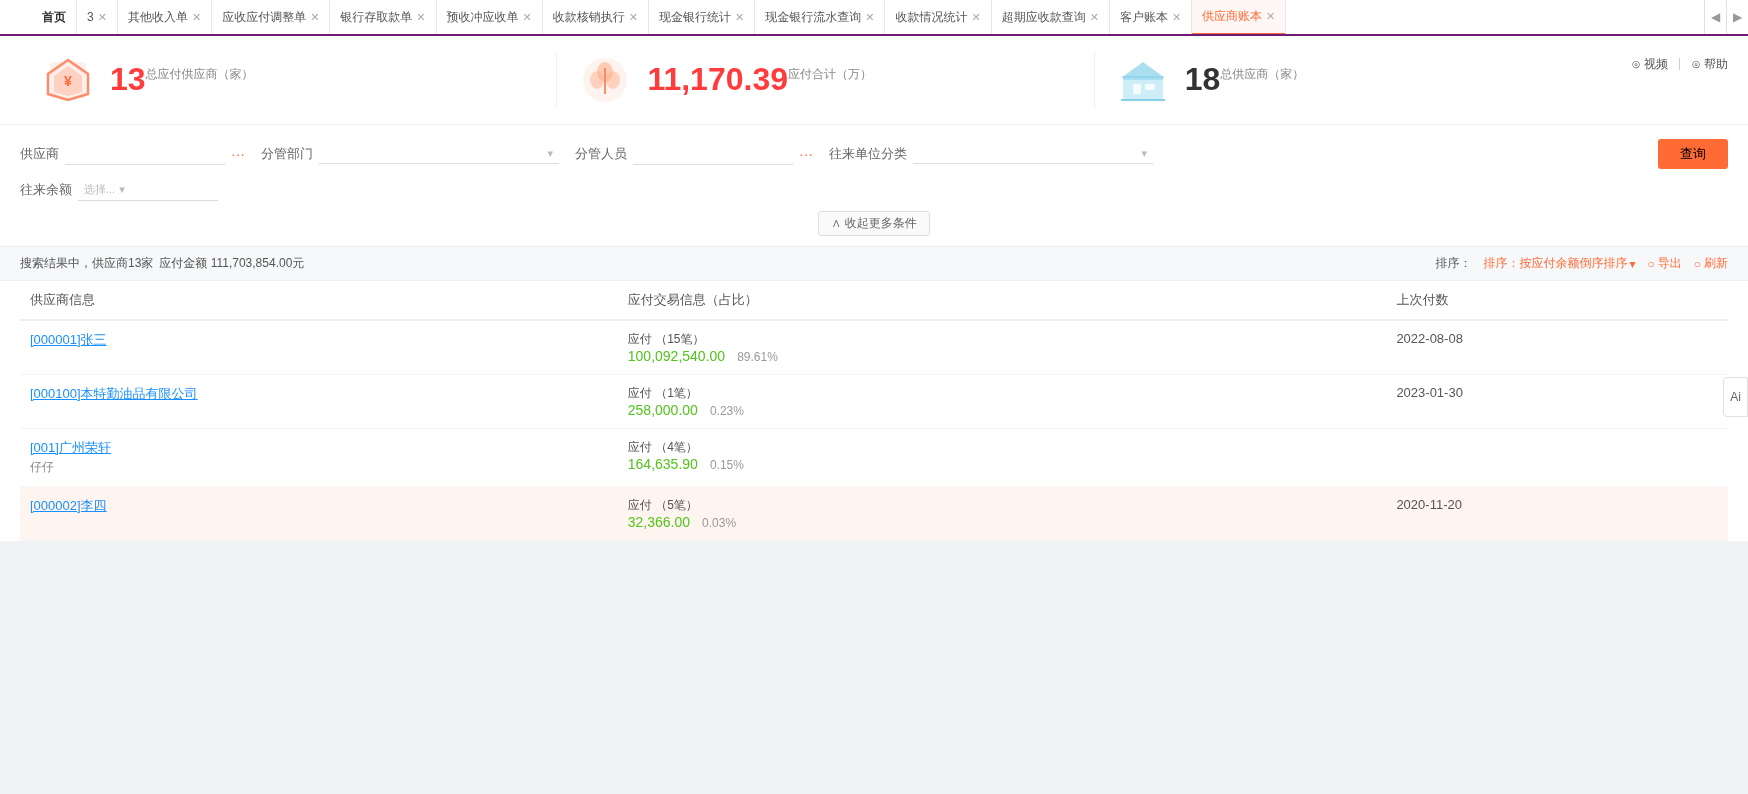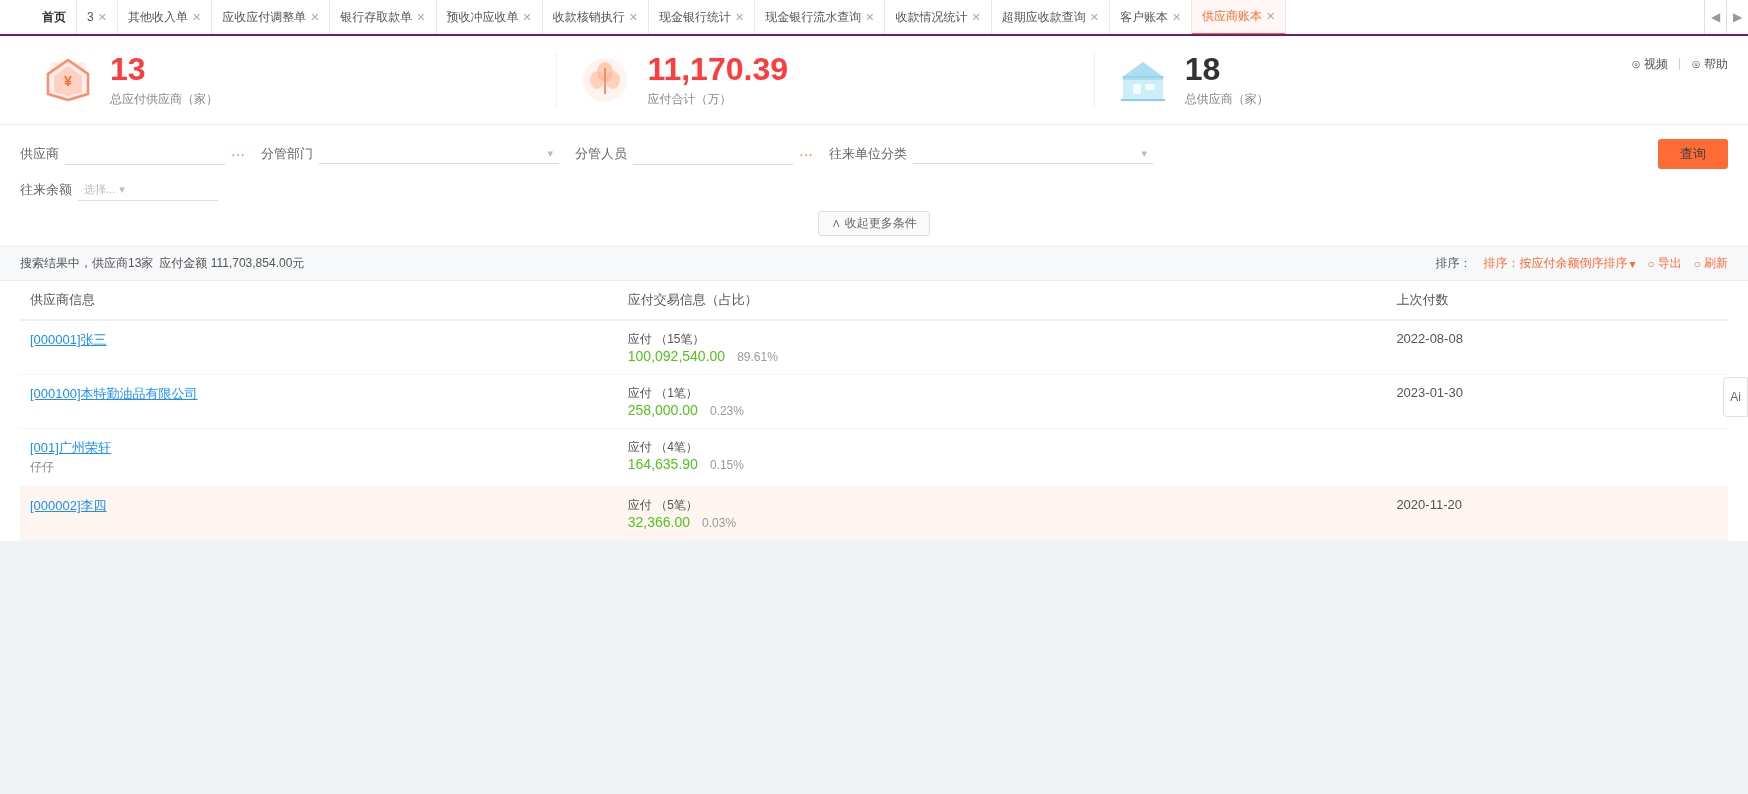--- a/index.html
+++ b/index.html
@@ -25,21 +25,21 @@
     .stats-header {
       background: #fff; display: flex; align-items: center; padding: 16px 20px 16px 20px;
       border-bottom: 1px solid #eee; gap: 0;
     }
     .stat-block {
       display: flex; align-items: center; gap: 14px; flex: 1; padding: 0 20px;
     }
     .stat-block + .stat-block { border-left: 1px solid #f0f0f0; }
     .stat-icon { width: 56px; height: 56px; display: flex; align-items: center; justify-content: center; }
     .stat-icon svg { width: 52px; height: 52px; }
-    .stat-info { display: flex; flex-direction: column; }
+    .stat-info { display: flex; }
     .stat-number { font-size: 32px; font-weight: bold; color: #ff3b3b; line-height: 1.1; }
     .stat-label { font-size: 12px; color: #888; margin-top: 4px; }
     .top-right-links {
       display: flex; align-items: flex-start; gap: 10px; font-size: 12px; color: #555;
       align-self: flex-start; margin-left: auto; padding-top: 4px;
     }
     .top-right-links span { cursor: pointer; color: #555; }
     .top-right-links .sep { color: #ccc; }
 
     
@@ -54,21 +54,21 @@
       font-size: 13px; color: #333; background: transparent; width: 160px;
     }
     .filter-select {
       display: flex; align-items: center; gap: 4px; border-bottom: 1px solid #ddd;
       padding: 3px 6px; cursor: pointer; min-width: 140px;
     }
     .filter-select-wide { min-width: 240px; }
     .filter-select span { color: #bbb; font-size: 11px; }
     .filter-dots { color: #ff6b35; font-size: 14px; cursor: pointer; }
     .query-btn {
-      background: #ff6b35; color: #404040; border: none; padding: 6px 22px;
+      background: #ff6b35; color: #000000; border: none; padding: 6px 22px;
       font-size: 13px; border-radius: 3px; cursor: pointer; margin-left: auto;
     }
     .collapse-row { display: flex; justify-content: center; margin-top: 2px; }
     .collapse-btn {
       display: inline-flex; align-items: center; gap: 4px; font-size: 12px; color: #666;
       cursor: pointer; border: 1px solid #ddd; padding: 3px 12px; border-radius: 3px; background: #fafafa;
     }
 
     
     .result-bar {

